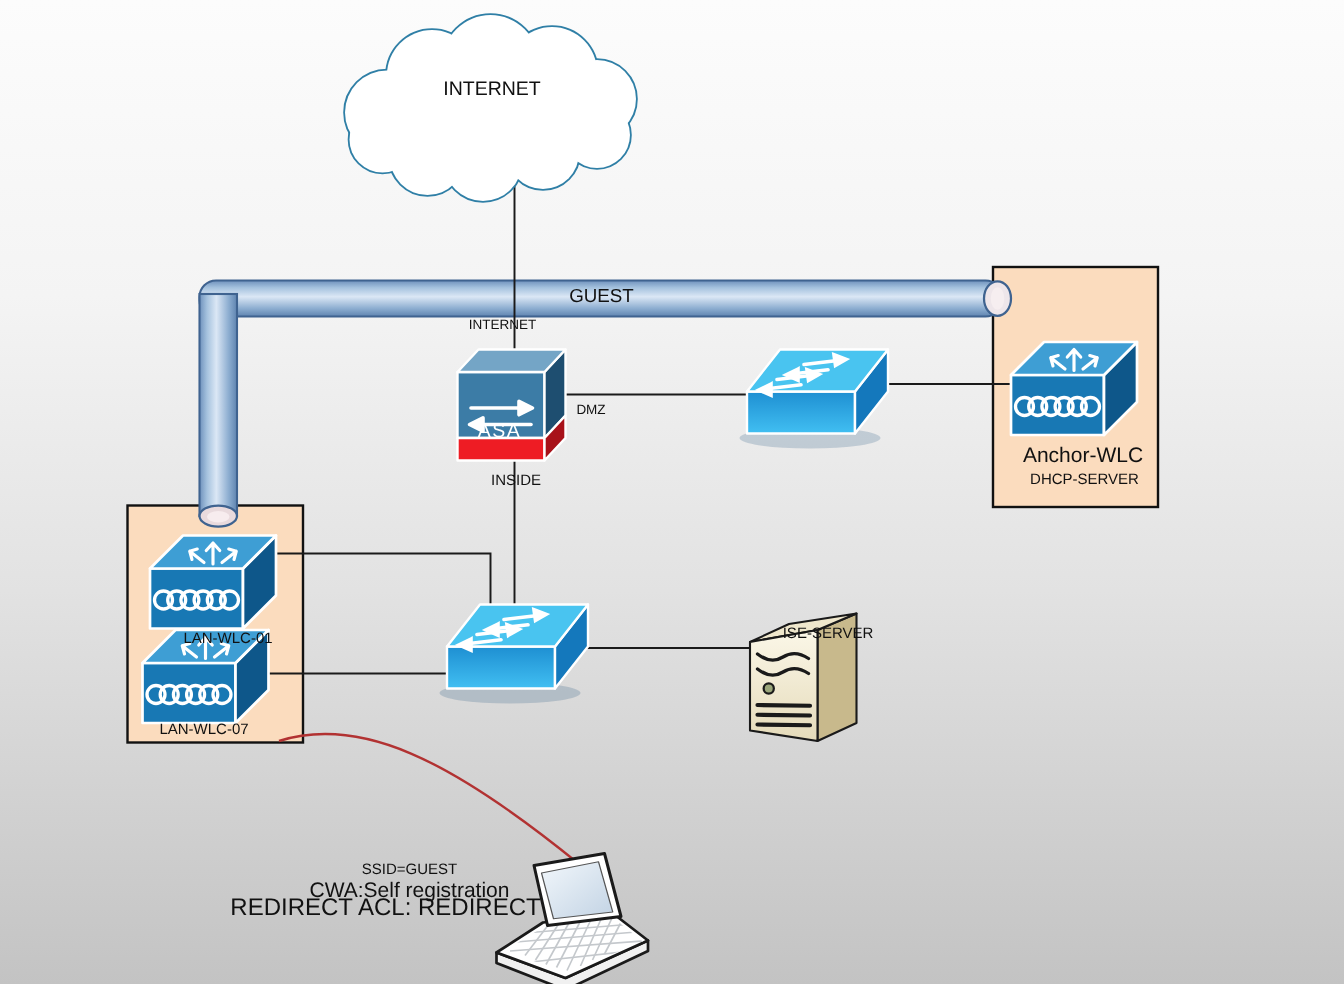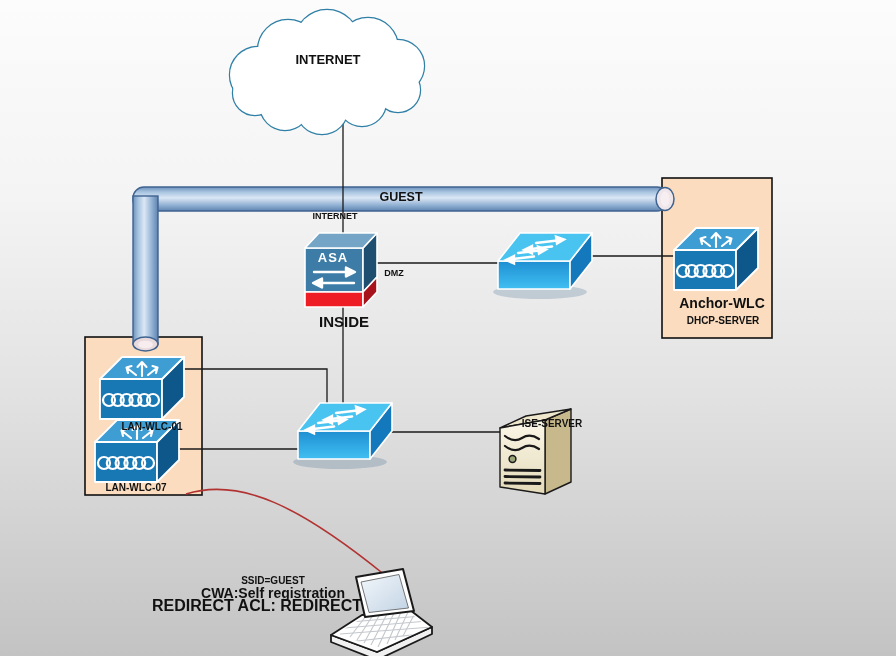--- a/index.html
+++ b/index.html
@@ -4,23 +4,23 @@
 <style>
   html,body{margin:0;padding:0;background:#888;}
   #canvas{
     position:relative;width:896px;height:656px;overflow:hidden;
     background:linear-gradient(180deg,#fcfcfc 0%,#f4f4f4 30%,#e2e2e2 60%,#c3c3c3 100%);
     font-family:"Liberation Sans",sans-serif;
   }
   #diagram-svg{position:absolute;left:0;top:0;z-index:1;}
   .lbl{
     position:absolute;z-index:2;transform:translate(-50%,-50%);
-    font-weight:bold;color:#111;white-space:nowrap;letter-spacing:0px;
+    font-weight:normal;color:#111;white-space:nowrap;letter-spacing:0px;
   }
-  .lbl-white{color:#fff;letter-spacing:1px;}
+  .lbl-white{color:#fff;letter-spacing:1px;margin-top:30px;}
 </style>
 </head>
 <body>
 
 <div id="canvas">
 
 <svg id="diagram-svg" width="896" height="656" viewBox="0 0 896 656">
   <defs>
     <linearGradient id="pipeH" x1="0" y1="0" x2="0" y2="1">
       <stop offset="0" stop-color="#6e91bc"></stop>
@@ -199,21 +199,21 @@
     <polygon points="356,577 403,569 414,611 365,617" fill="#fff" stroke="#1a1a1a" stroke-width="2"></polygon>
     <polygon points="361,582 399,574.5 408.5,608 369,612.5" fill="url(#scrGrad)" stroke="#555" stroke-width="0.8"></polygon>
   </g>
 </svg>
 
 <div class="lbl" style="left:328px;top:59px;font-size:13px">INTERNET</div>
 <div class="lbl" style="left:401px;top:197px;font-size:12.5px">GUEST</div>
 <div class="lbl" style="left:335px;top:216px;font-size:9px">INTERNET</div>
 <div class="lbl lbl-white" style="left:333px;top:257px;font-size:13px">ASA</div>
 <div class="lbl" style="left:394px;top:273px;font-size:9px">DMZ</div>
-<div class="lbl" style="left:344px;top:321px;font-size:15px">INSIDE</div>
+<div class="lbl" style="left:344px;top:321px;font-size:10px">INSIDE</div>
 <div class="lbl" style="left:722px;top:303px;font-size:14px">Anchor-WLC</div>
 <div class="lbl" style="left:723px;top:320px;font-size:10px">DHCP-SERVER</div>
 <div class="lbl" style="left:152px;top:426px;font-size:10px">LAN-WLC-01</div>
 <div class="lbl" style="left:136px;top:487px;font-size:10px">LAN-WLC-07</div>
 <div class="lbl" style="left:552px;top:423px;font-size:10px">ISE-SERVER</div>
 <div class="lbl" style="left:273px;top:580px;font-size:10px">SSID=GUEST</div>
 <div class="lbl" style="left:273px;top:593px;font-size:14px">CWA:Self registration</div>
 <div class="lbl" style="left:257px;top:606px;font-size:16px">REDIRECT ACL: REDIRECT</div>
 
 </div>

